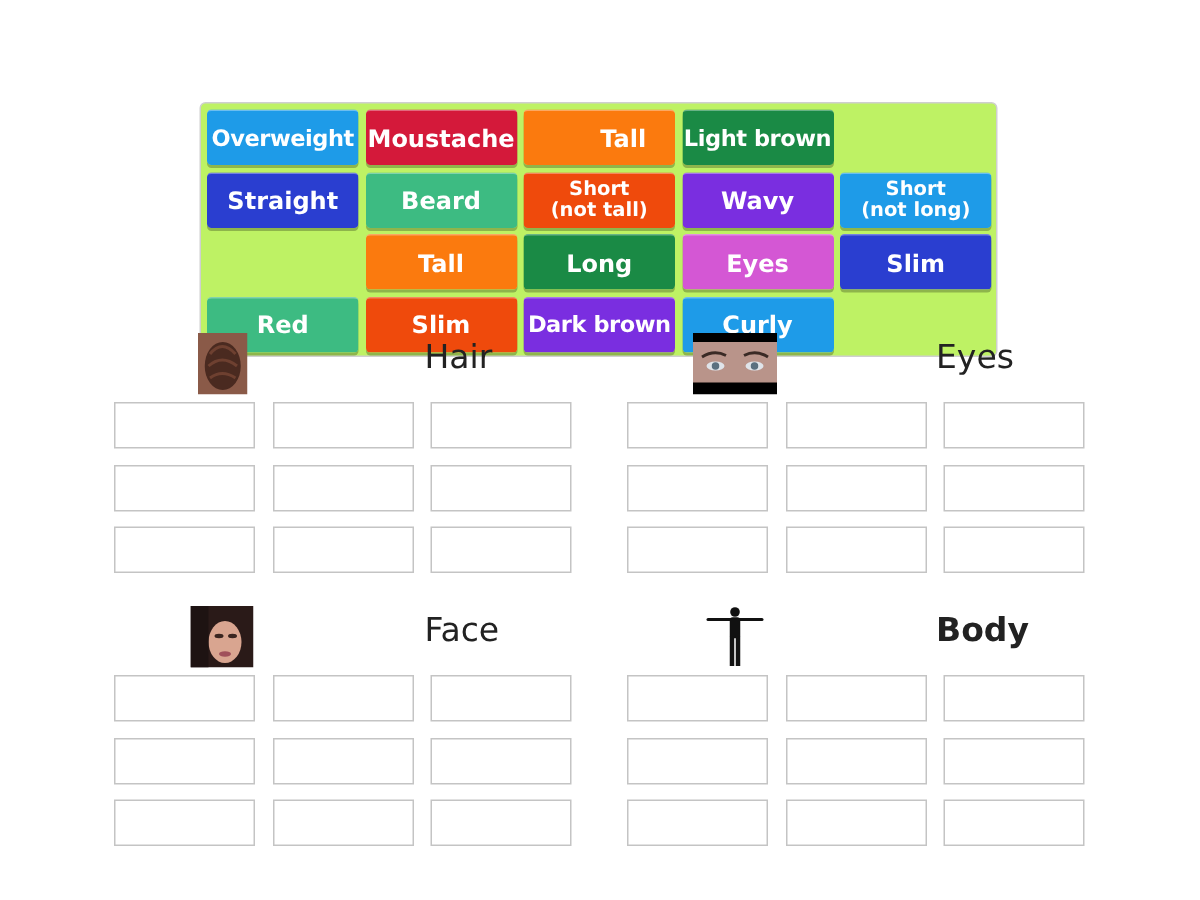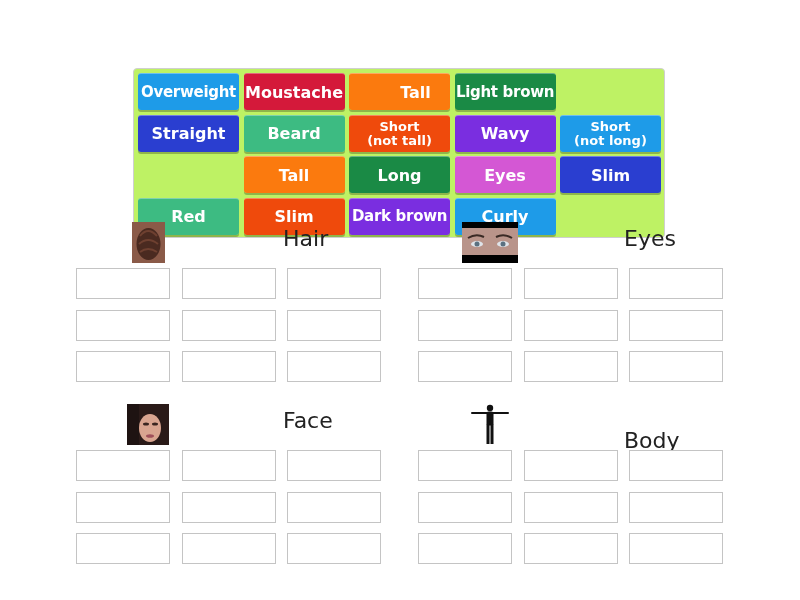--- a/index.html
+++ b/index.html
@@ -90,21 +90,21 @@
     <div class="slot" style="left: 76px; top: 533px;"></div>
     <div class="slot" style="left: 181.5px; top: 533px;"></div>
     <div class="slot" style="left: 287px; top: 533px;"></div>
     <div class="img" style="left: 470px; top: 404px;"><svg width="40" height="41">
         <circle cx="20" cy="4" r="3.2" fill="#111"></circle>
         <rect x="16.5" y="7.5" width="7" height="14" rx="2" fill="#111"></rect>
         <rect x="1" y="8" width="38" height="2" rx="1" fill="#111"></rect>
         <rect x="16.5" y="20" width="3" height="20" fill="#111"></rect>
         <rect x="20.5" y="20" width="3" height="20" fill="#111"></rect>
       </svg></div>
-    <div class="group-title" style="left: 624px; top: 428px;">Body</div>
+    <div class="group-title" style="left: 624px; top: 408px; font-weight: bold;">Body</div>
     <div class="slot" style="left: 418px; top: 450px;"></div>
     <div class="slot" style="left: 523.5px; top: 450px;"></div>
     <div class="slot" style="left: 629px; top: 450px;"></div>
     <div class="slot" style="left: 418px; top: 491.5px;"></div>
     <div class="slot" style="left: 523.5px; top: 491.5px;"></div>
     <div class="slot" style="left: 629px; top: 491.5px;"></div>
     <div class="slot" style="left: 418px; top: 533px;"></div>
     <div class="slot" style="left: 523.5px; top: 533px;"></div>
     <div class="slot" style="left: 629px; top: 533px;"></div>
   </div>

